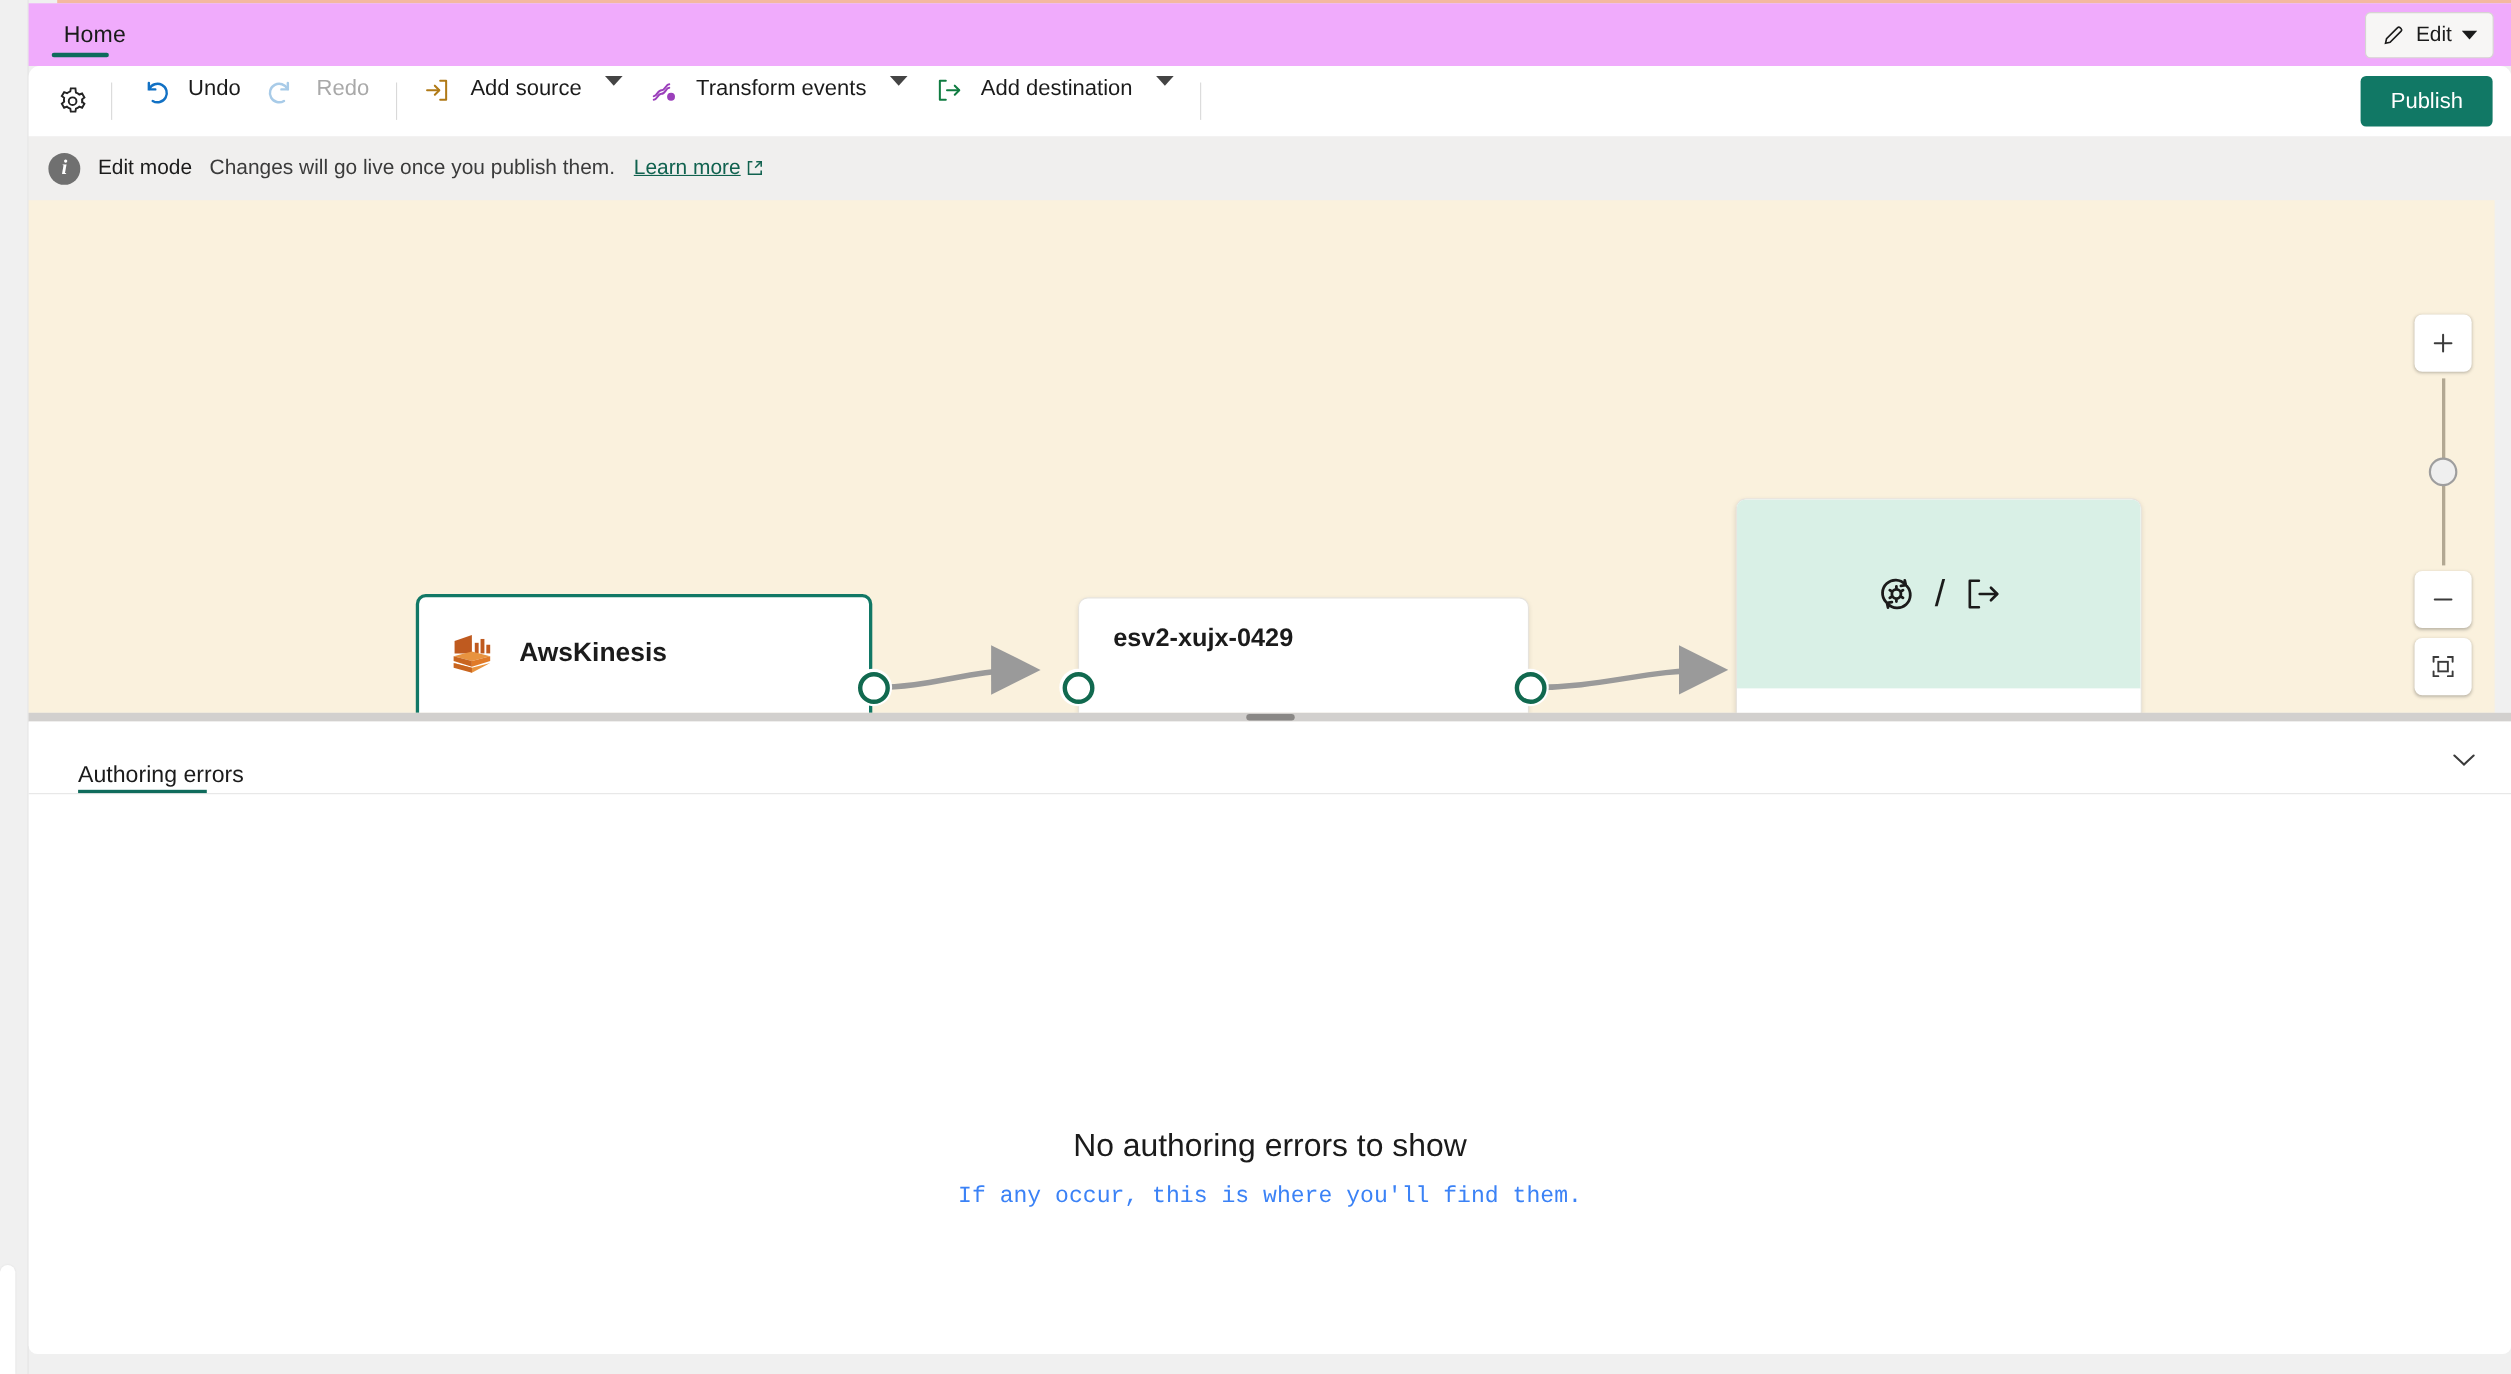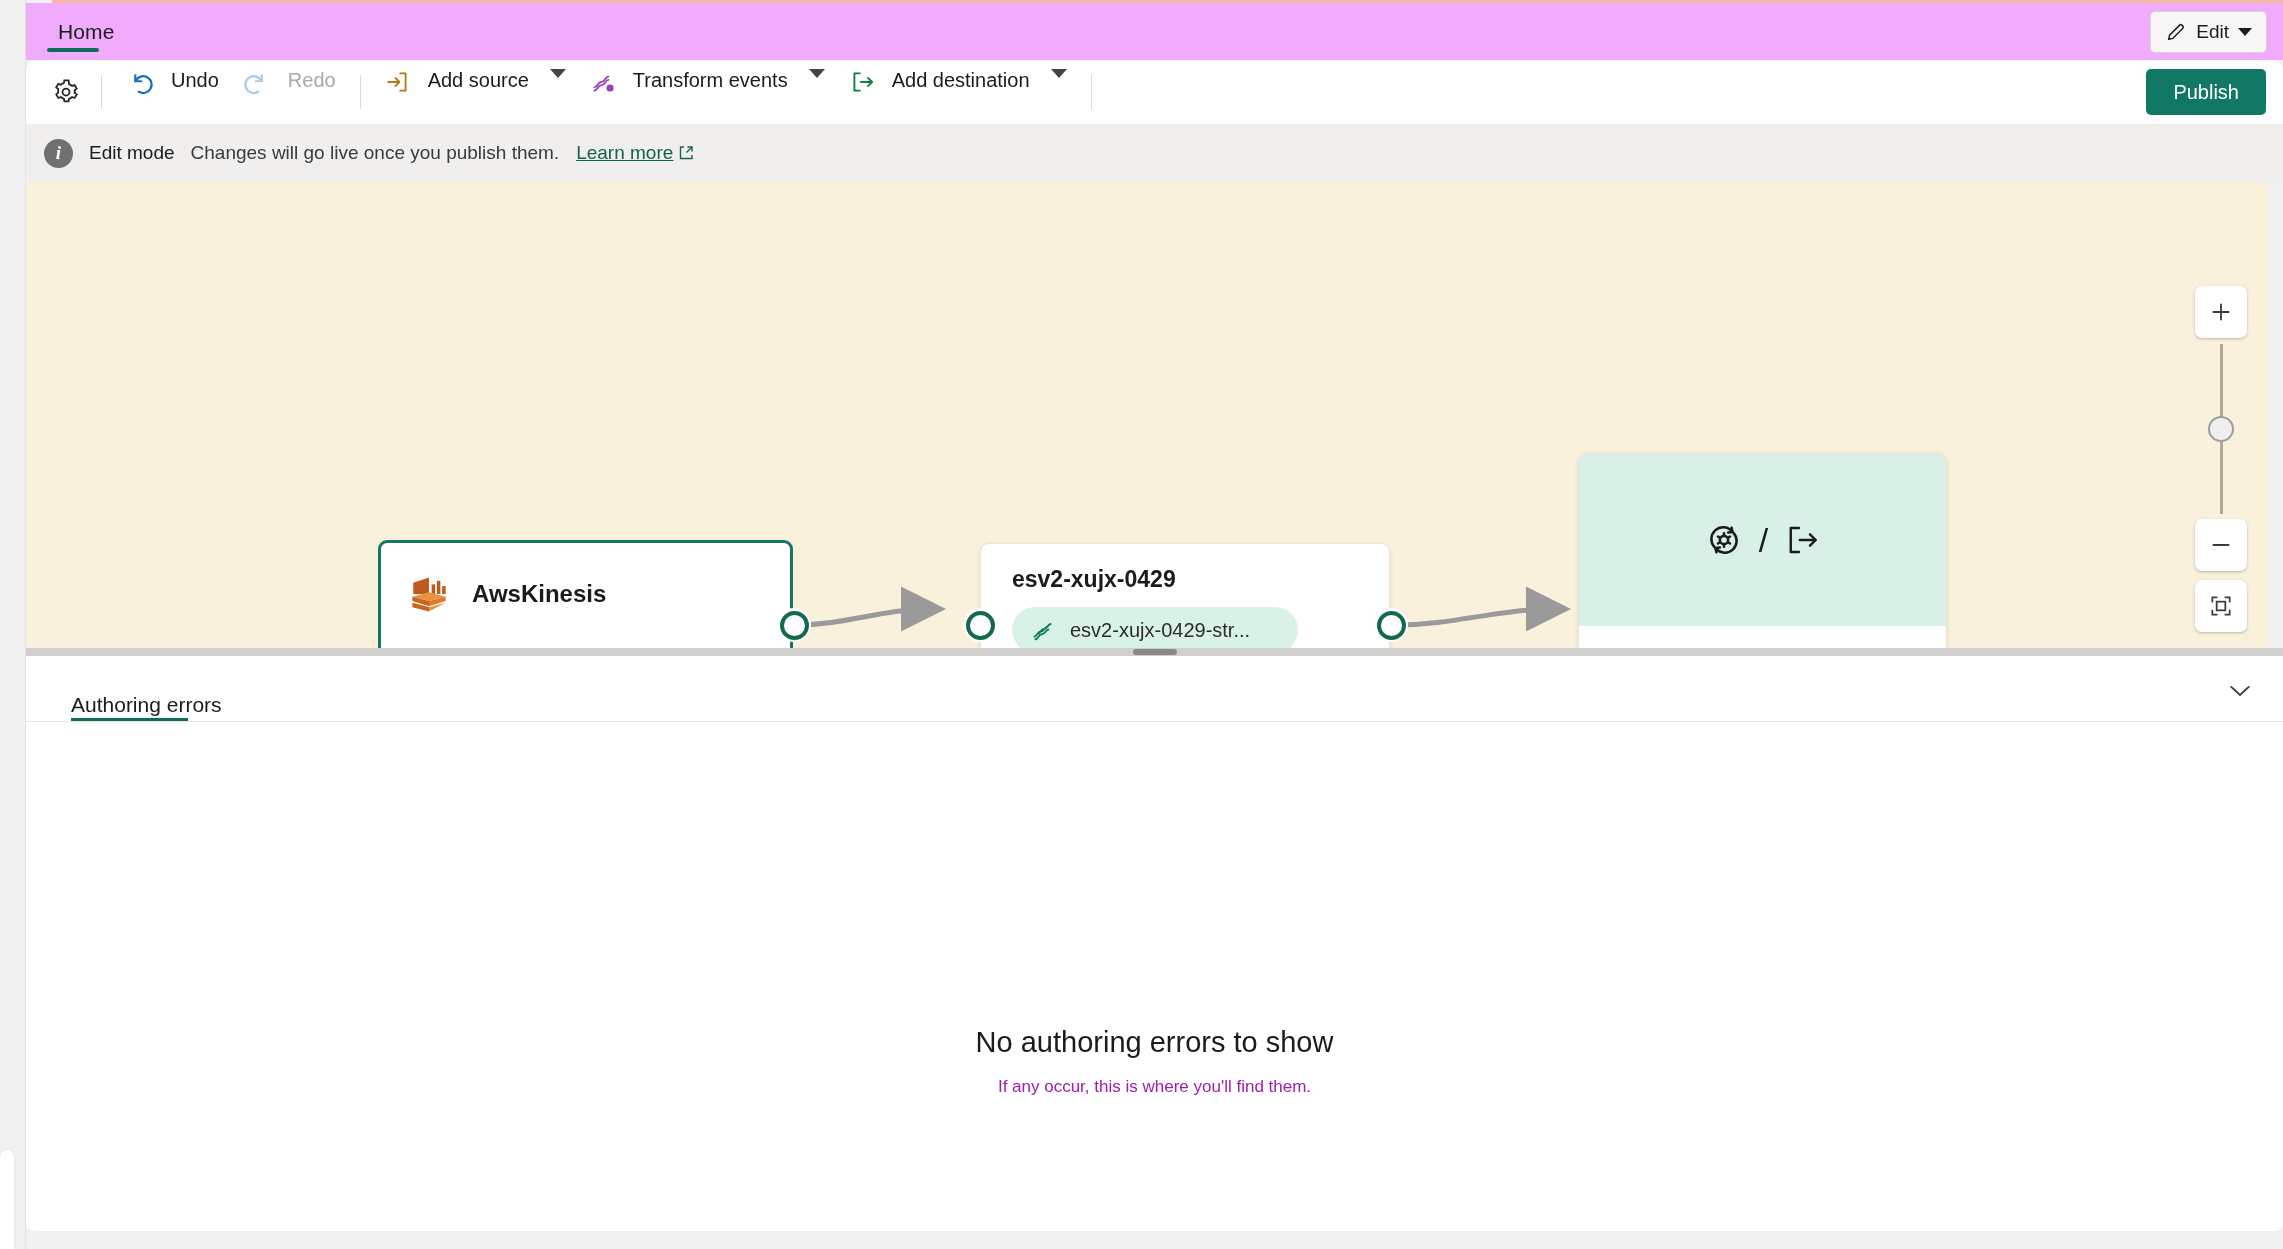--- a/index.html
+++ b/index.html
@@ -271,21 +271,21 @@
     position: absolute; right: 28px; top: 19px;
     width: 30px; height: 30px; cursor: pointer;
   }
   .empty-state {
     position: absolute; left: 0; right: 0; top: 330px;
     text-align: center;
   }
   .empty-title {
     font-size: 29px; font-weight: normal; color: #1b1b1b; margin-bottom: 18px; margin-top: 40px;
   }
-  .empty-sub { font-size: 17px; color: #a21caf; }
+  .empty-sub { font-size: 21px; color: #3b82f6; font-family: Liberation Mono, monospace; }
 
   svg { display: block; }
 </style>
 </head>
 <body>
 
 <div class="page">
 
   <div class="top-accent-line"></div>
   <div class="left-gutter">
@@ -428,30 +428,20 @@
         </span>
         <span class="src-title">AwsKinesis</span>
       </div>
 
     </div>
 
     <div class="port port-src-out"></div>
 
     <div class="node es-node">
       <div class="es-title">esv2-xujx-0429</div>
-      <div class="es-pill">
-        <span>
-          <svg width="26" height="26" viewBox="0 0 24 24" fill="none" stroke="#13795f" stroke-width="1.7" stroke-linecap="round">
-            <path d="M4 18c2.7 0 2.7-4.6 6-4.6S13.3 9 16 9"></path>
-            <path d="M5 20.5c2.7 0 2.7-4.6 6-4.6s3.3-4.4 6-4.4"></path>
-            <path d="M7 15.5c2.7 0 2.7-4.6 6-4.6s3.3-4.4 6-4.4"></path>
-          </svg>
-        </span>
-        <span class="es-pill-label">esv2-xujx-0429-str...</span>
-      </div>
     </div>
 
     <div class="port port-es-in"></div>
     <div class="port port-es-out"></div>
 
     <div class="node add-node">
       <div class="add-node-top">
         <span>
           <svg width="38" height="38" viewBox="0 0 24 24" fill="none" stroke="#1b1b1b" stroke-width="1.6" stroke-linecap="round">
             <path d="M6 16.5A7 7 0 0117 6.4"></path>

